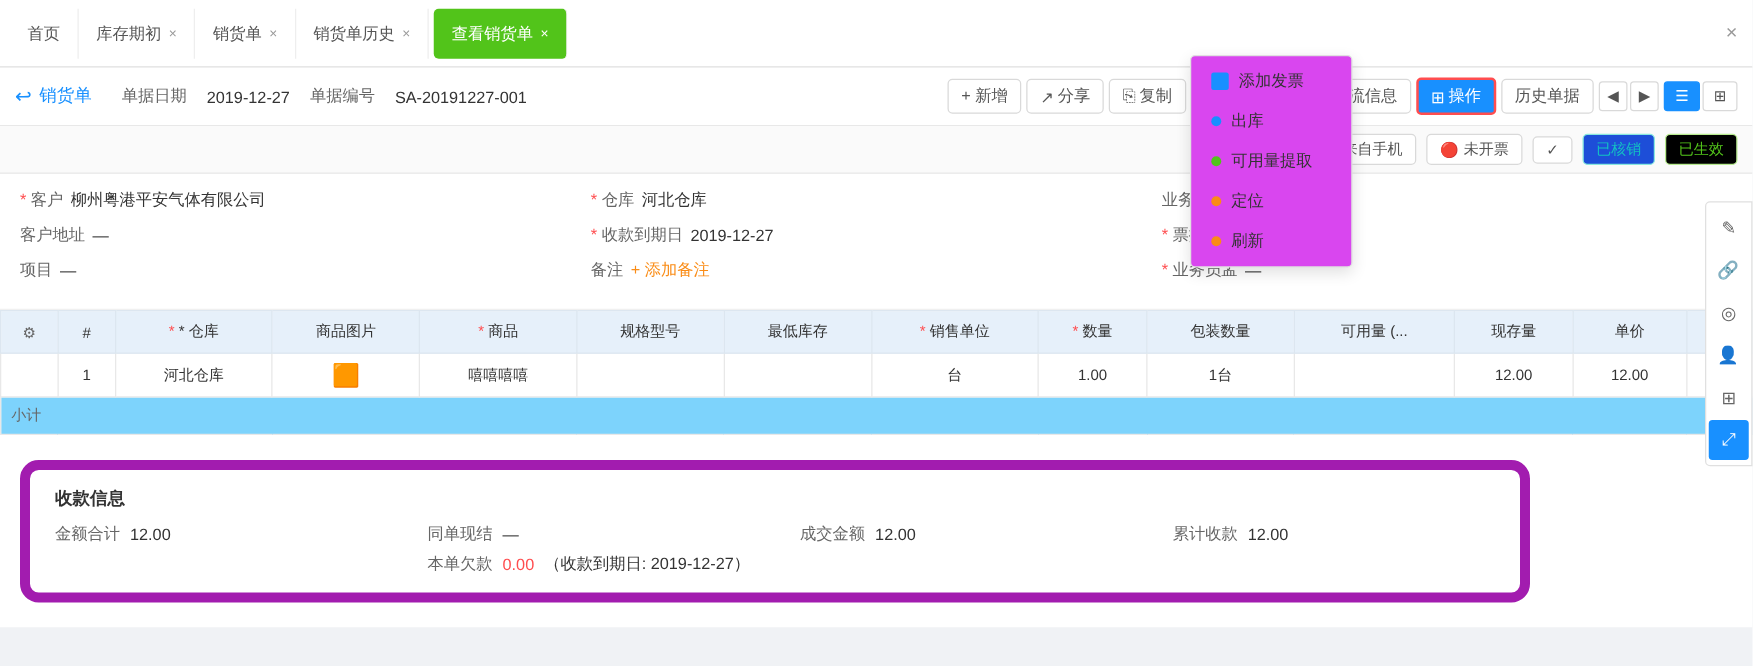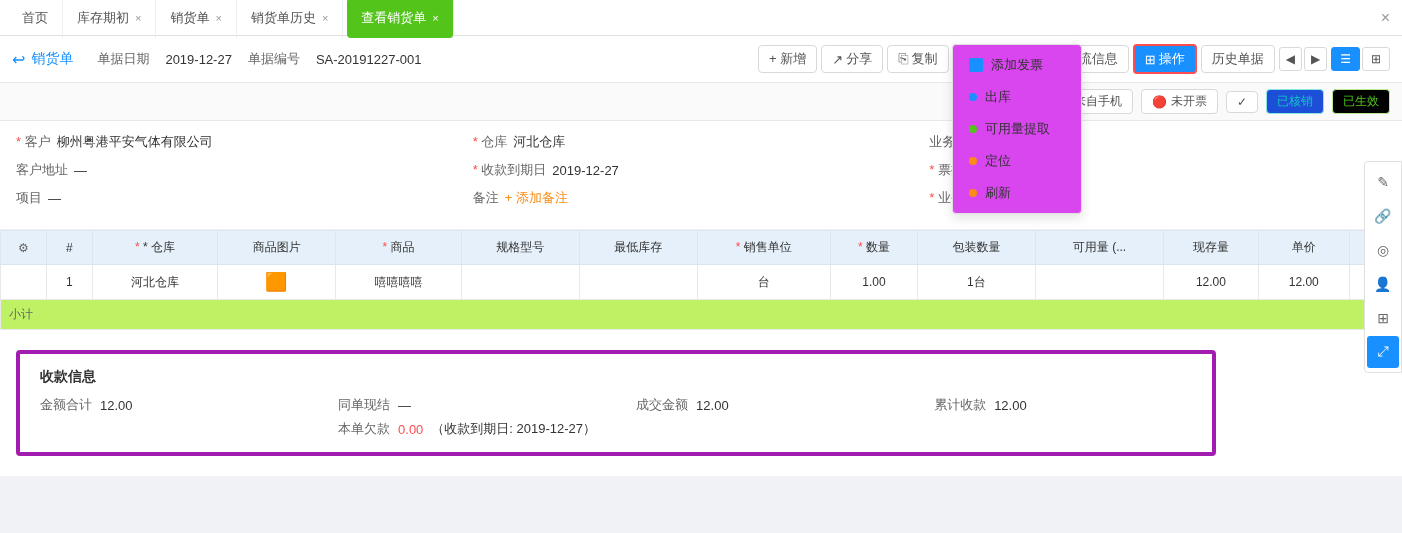--- a/index.html
+++ b/index.html
@@ -2,21 +2,21 @@
 <html><head>
   <meta charset="utf-8">
   <style>
     * { box-sizing: border-box; margin: 0; padding: 0; }
     body { font-family: 'Microsoft YaHei', Arial, sans-serif; font-size: 13px; background: #f0f2f5; color: #333; }
 
     
     .tab-bar {
       display: flex; align-items: center; background: #fff;
       border-bottom: 1px solid #e0e0e0; padding: 0 8px;
-      height: 36px; position: relative;
+      height: 54px; position: relative;
     }
     .tab-item {
       display: flex; align-items: center; padding: 0 14px; height: 40px;
       cursor: pointer; font-size: 13px; color: #555; border-right: 1px solid #eee;
       white-space: nowrap; position: relative;
     }
     .tab-item .tab-close {
       margin-left: 6px; color: #999; font-size: 11px; cursor: pointer;
     }
     .tab-item.highlight {
@@ -73,26 +73,26 @@
     thead tr { background: #e6f0fa; }
     th {
       padding: 8px 6px; border: 1px solid #dce6f0; text-align: center;
       font-weight: normal; color: #333; white-space: nowrap;
     }
     th .required { color: #ff4d4f; }
     td {
       padding: 6px 8px; border: 1px solid #e8e8e8; text-align: center;
       color: #333; white-space: nowrap;
     }
-    tr.subtotal td { background: #bef264; color: #666; }
+    tr.subtotal td { background: #7dd3fc; color: #666; }
     .gear-icon { color: #666; cursor: pointer; }
 
     
     .payment-box {
-      border: 4px solid #a21caf; border-radius: 4px; margin: 12px 16px;
+      border: 8px solid #a21caf; border-radius: 15px; margin: 12px 16px;
       padding: 14px 20px; display: inline-block; min-width: 520px;
     }
     .payment-title { font-weight: bold; font-size: 14px; margin-bottom: 10px; }
     .payment-grid { display: grid; grid-template-columns: 1fr 1fr 1fr 1fr; gap: 6px 40px; }
     .payment-row { display: flex; align-items: center; gap: 8px; font-size: 13px; }
     .payment-label { color: #666; white-space: nowrap; }
     .payment-value { color: #333; }
     .payment-value.red { color: #ff4d4f; }
 
     

